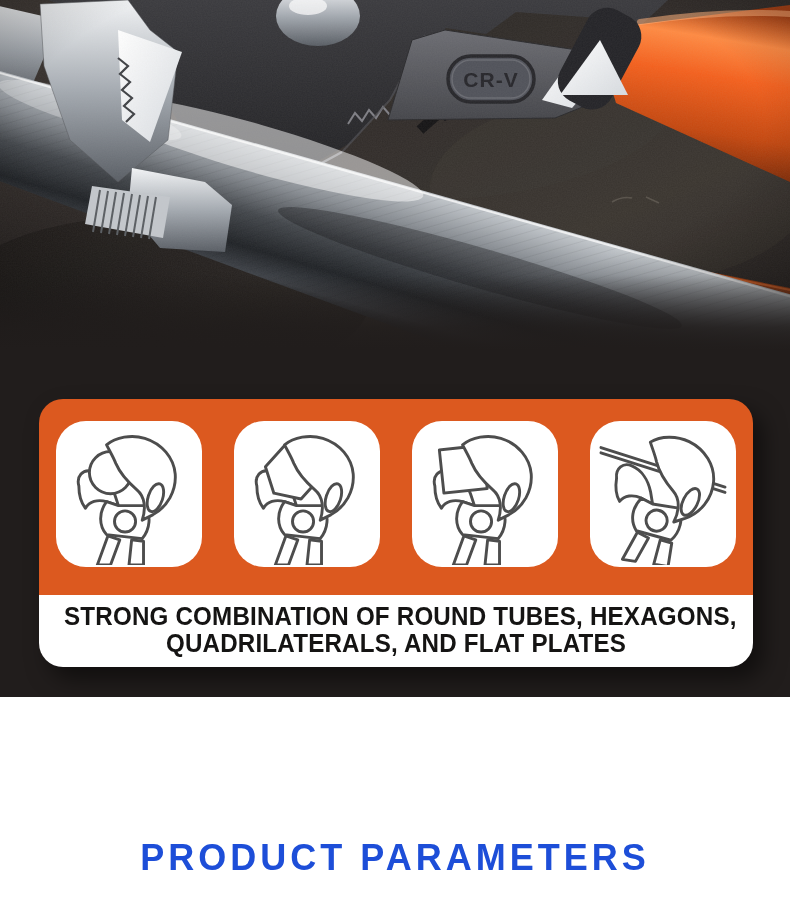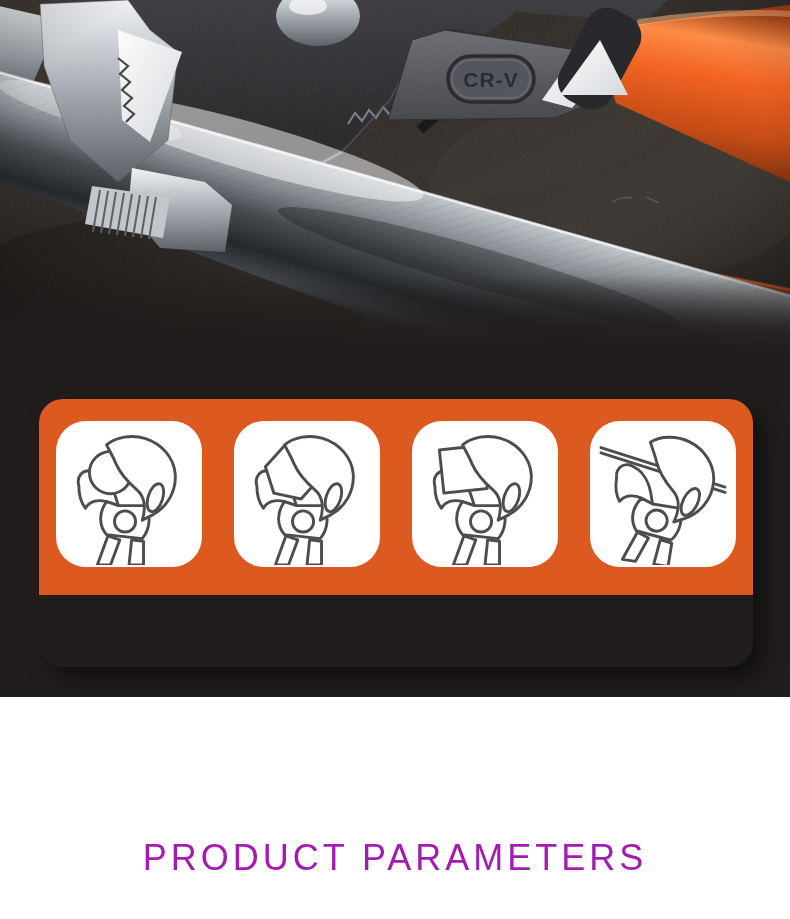--- a/index.html
+++ b/index.html
@@ -30,21 +30,21 @@
                transform:skewX(-9deg);}
   .logo-orange-left{left:0;border-radius:9px 2px 2px 5px;}
   .logo-orange-right{right:2px;width:34px;box-shadow:4px 4px 0 rgba(20,12,6,.55);}
   .logo-black{position:absolute;left:9px;top:0;width:150px;height:42px;background:#150f0a;
               transform:skewX(-9deg);}
   .logo-text{position:absolute;left:0;right:0;top:-3px;text-align:center;
              font-style:italic;font-weight:700;font-size:50px;line-height:44px;
              color:#ffffff;letter-spacing:1px;transform:scaleX(0.8);
              text-shadow:3px 2px 0 rgba(10,6,2,.8);}
   .section-title{position:absolute;left:0;width:790px;top:140px;text-align:center;
-                 font-weight:400;font-size:36px;color:#a21caf;letter-spacing:4px;
+                 font-weight:700;font-size:36px;color:#1d4ed8;letter-spacing:4px;
                  white-space:nowrap;}
   
   .ico{stroke:#4d4d4d;stroke-width:2.2;stroke-linejoin:round;stroke-linecap:round;}
 </style>
 </head>
 <body>
 
 <div class="stage">
 
   <svg class="hero" viewBox="0 0 790 350" preserveAspectRatio="none">
@@ -234,19 +234,25 @@
               <use href="#plier-back"></use>
             </g>
           <line class="ico" x1="3" y1="11" x2="97" y2="41"></line>
           <line class="ico" x1="3" y1="15" x2="97" y2="45"></line>
           <g transform="rotate(9 50 55)">
               <use href="#plier-front"></use>
             </g>
         </svg>
       </div>
     </div>
+    <div class="combo-caption">
+      <div class="caption-inner">
+        <div class="caption-line">STRONG COMBINATION OF ROUND TUBES, HEXAGONS,</div>
+        <div class="caption-line">QUADRILATERALS, AND FLAT PLATES</div>
+      </div>
+    </div>
   </div>
 
   <div class="footer">
     <div class="section-title">PRODUCT PARAMETERS</div>
   </div>
 
 </div>
 
 </body></html>

